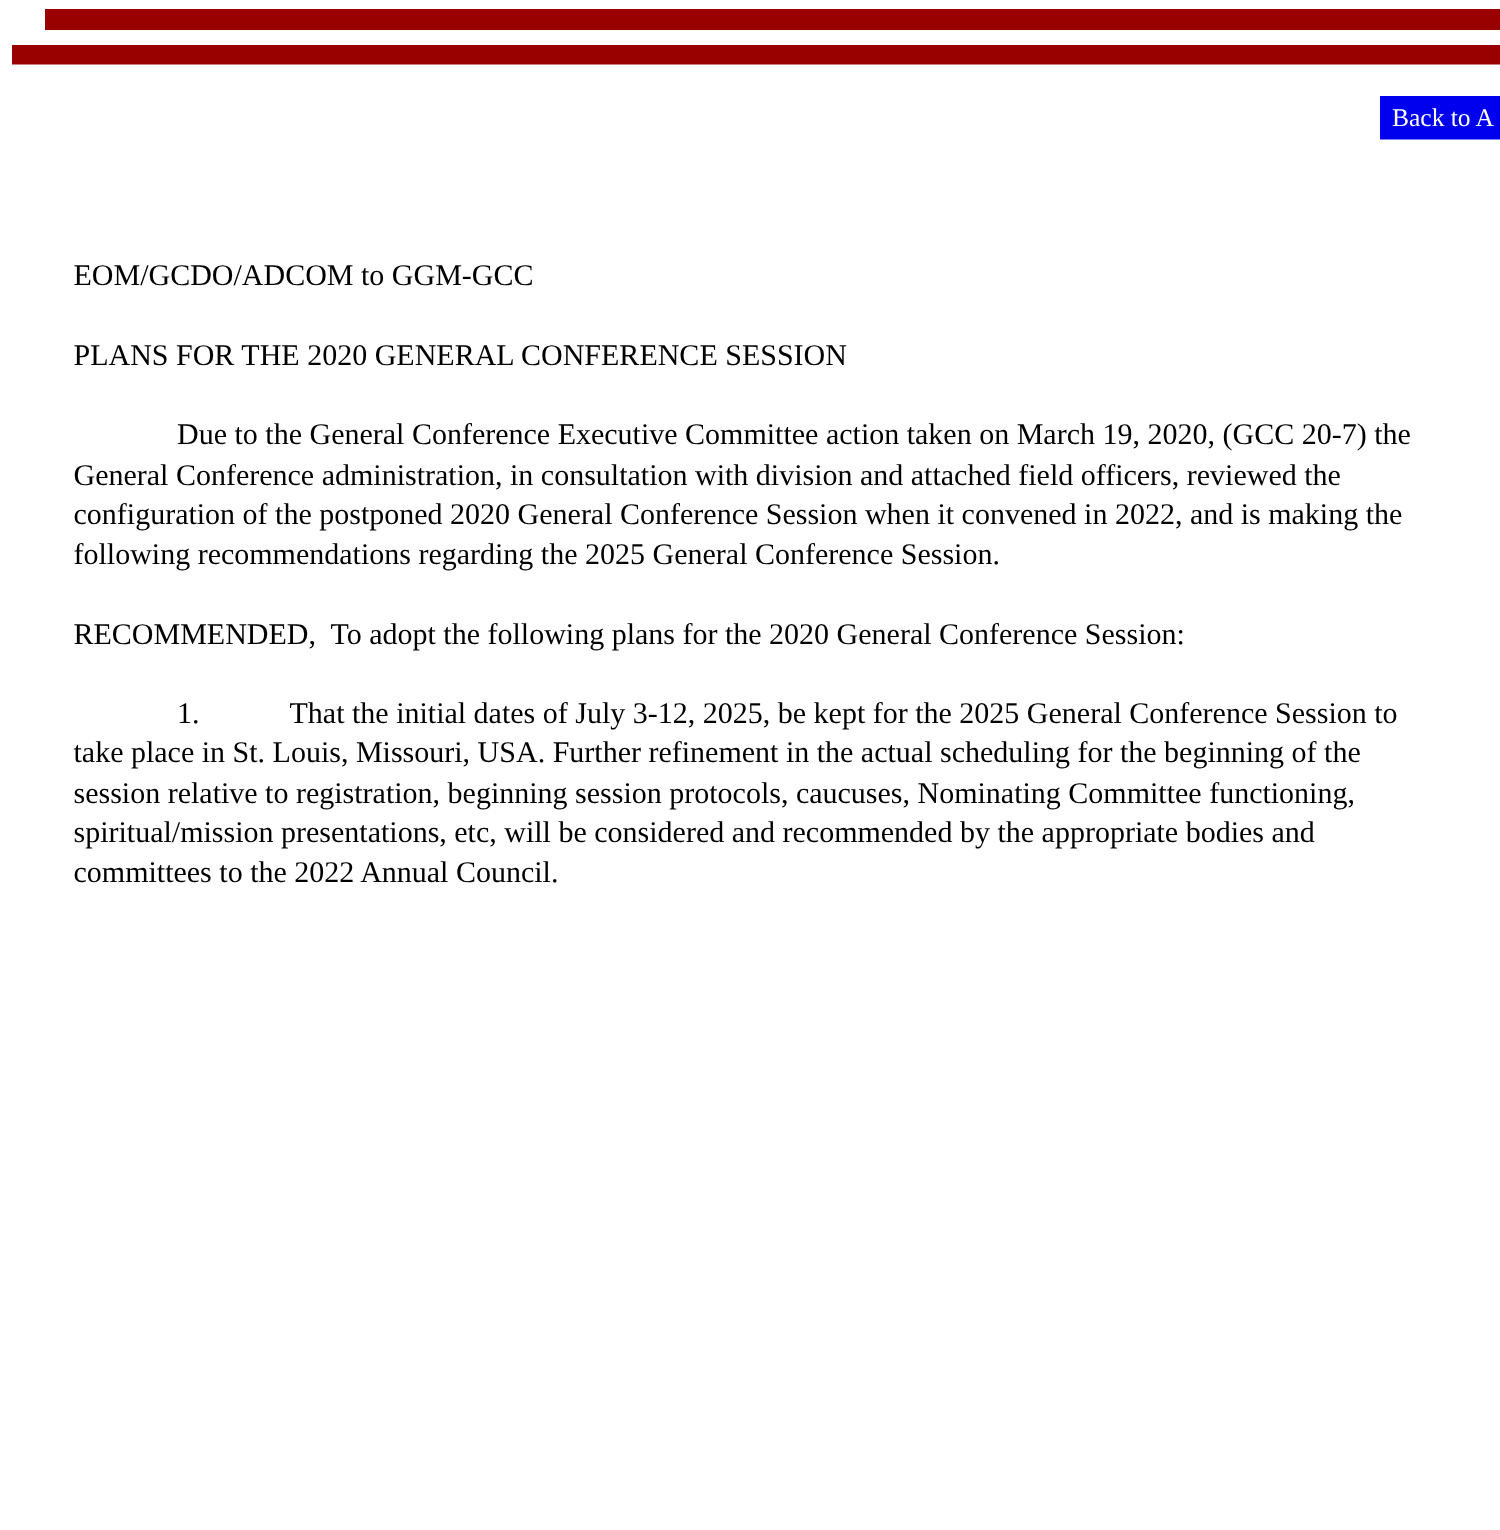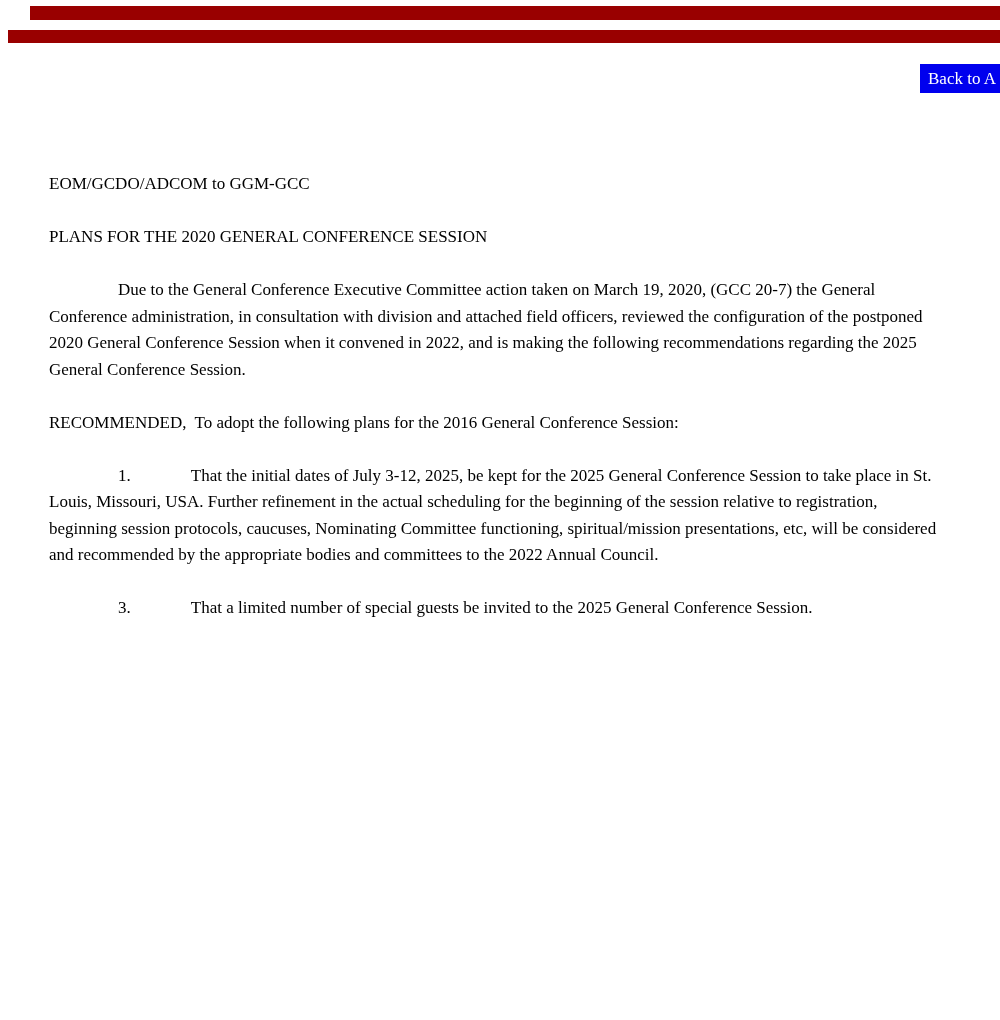--- a/index.html
+++ b/index.html
@@ -47,21 +47,21 @@
     cursor:pointer;
     white-space:nowrap;
   }
 
   .doc{
     position:absolute;
     left:49px;
     top:171px;
     width:893px;
     color:var(--text-color);
-    font-size:17px;
+    font-size:20px;
     line-height:26.5px;
   }
   .doc p{
     margin:0 0 26.5px 0;
   }
   .indent{
     text-indent:69px;
   }
   .rec{
     white-space:pre-wrap;
@@ -86,23 +86,22 @@
   <button class="back-btn">Back to A</button>
 
   <div class="doc">
 
     <p>EOM/GCDO/ADCOM to GGM-GCC</p>
 
     <p>PLANS FOR THE 2020 GENERAL CONFERENCE SESSION</p>
 
     <p class="indent">Due to the General Conference Executive Committee action taken on March 19, 2020, (GCC 20-7) the General Conference administration, in consultation with division and attached field officers, reviewed the configuration of the postponed 2020 General Conference Session when it convened in 2022, and is making the following recommendations regarding the 2025 General Conference Session.</p>
 
-    <p class="rec">RECOMMENDED,  To adopt the following plans for the 2016 General Conference Session:</p>
+    <p class="rec">RECOMMENDED,  To adopt the following plans for the 2020 General Conference Session:</p>
 
     <p class="item"><span class="num">1.</span><span class="itext">That the initial dates of July 3-12, 2025, be kept for the 2025 General Conference Session to take place in St. Louis, Missouri, USA. Further refinement in the actual scheduling for the beginning of the session relative to registration, beginning session protocols, caucuses, Nominating Committee functioning, spiritual/mission presentations, etc, will be considered and recommended by the appropriate bodies and committees to the 2022 Annual Council.</span></p>
 
 
-    <p class="item"><span class="num">3.</span><span class="itext">That a limited number of special guests be invited to the 2025 General Conference Session.</span></p>
 
 
   </div>
 
 </div>
 
 </body></html>

